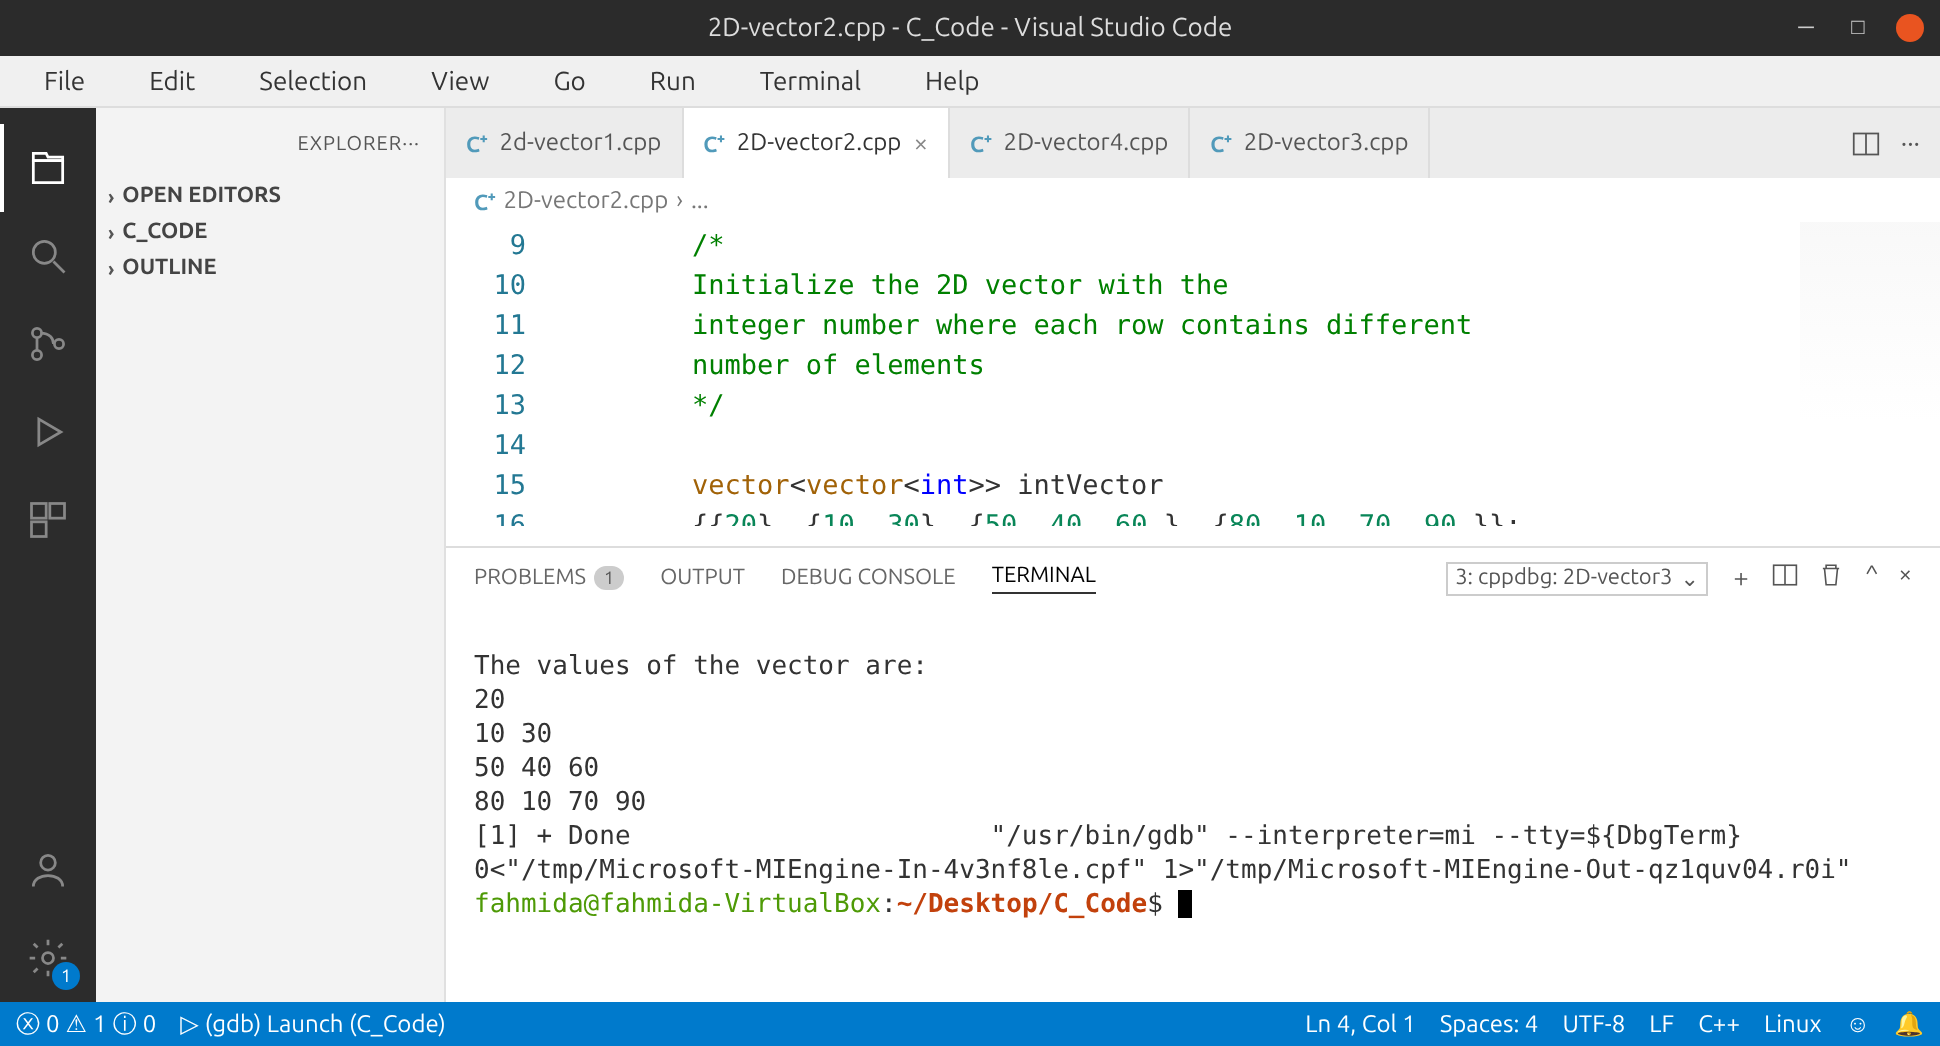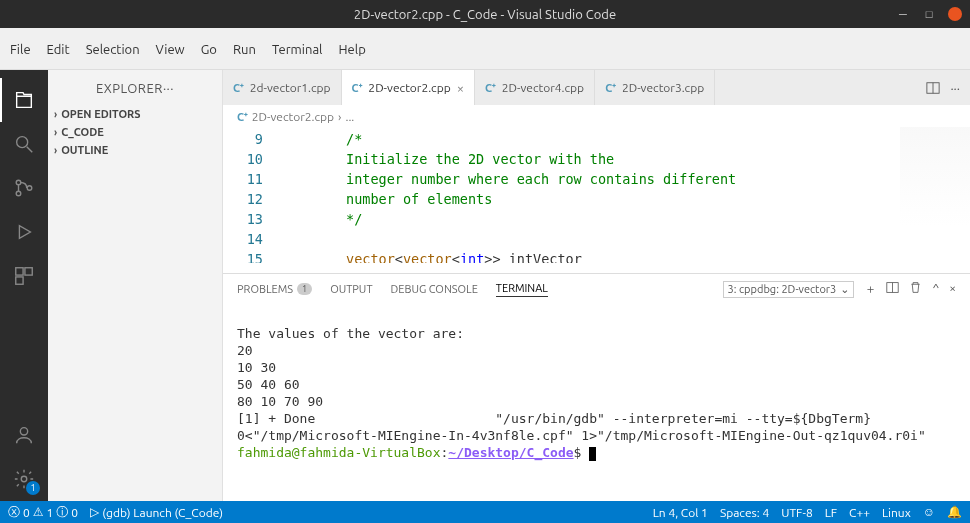--- a/index.html
+++ b/index.html
@@ -1,31 +1,31 @@
 <!DOCTYPE html>
 <html><head>
 <meta charset="utf-8">
 <style>
 * { margin: 0; padding: 0; box-sizing: border-box; }
 body { font-family: "Ubuntu", "Segoe UI", sans-serif; font-size: 13px; background: #fff; color: #333; width: 970px; height: 523px; overflow: hidden; display: flex; flex-direction: column; }
 .titlebar { background: #2b2b2b; height: 28px; display: flex; align-items: center; justify-content: center; position: relative; color: #ddd; }
 .title-controls { position: absolute; right: 8px; display: flex; gap: 12px; align-items: center; }
 .title-controls span { width: 14px; height: 14px; display: inline-flex; align-items: center; justify-content: center; font-size: 11px; color: #ccc; }
 .title-close { background: #e95420; border-radius: 50%; width: 15px; height: 15px; }
-.menubar { height: 42px; background: #f0f0f0; display: flex; align-items: center; padding: 0 2px; gap: 0; border-bottom: 1px solid #ddd; }
+.menubar { height: 26px; background: #f0f0f0; display: flex; align-items: center; padding: 0 14px; gap: 16px; border-bottom: 1px solid #ddd; }
 .menubar span { padding: 4px 8px; cursor: default; }
 .main { flex: 1; display: flex; min-height: 0; }
 .activitybar { width: 48px; background: #2c2c2c; display: flex; flex-direction: column; align-items: center; padding-top: 8px; gap: 0; }
 .activity-item { width: 48px; height: 44px; display: flex; align-items: center; justify-content: center; color: #888; position: relative; }
 .activity-item.active { color: #fff; }
 .activity-item.active::before { content: ""; position: absolute; left: 0; top: 0; bottom: 0; width: 2px; background: #fff; }
 .activity-spacer { flex: 1; }
 .activity-badge { position: absolute; right: 8px; bottom: 6px; background: #007acc; color: #fff; border-radius: 8px; font-size: 9px; min-width: 14px; height: 14px; display: flex; align-items: center; justify-content: center; padding: 0 3px; }
 .sidebar { width: 175px; background: #f3f3f3; border-right: 1px solid #e0e0e0; display: flex; flex-direction: column; }
-.sidebar-header { height: 35px; display: flex; align-items: center; justify-content: center; padding: 0 12px; font-size: 13px; color: #555; letter-spacing: 0.5px; }
+.sidebar-header { height: 35px; display: flex; align-items: center; justify-content: flex-end; padding: 0 12px; font-size: 10px; color: #555; letter-spacing: 0.5px; }
 .sidebar-section { padding: 3px 6px; font-size: 11px; font-weight: bold; color: #444; display: flex; align-items: center; gap: 2px; }
 .editor-area { flex: 1; display: flex; flex-direction: column; min-width: 0; }
 .tabs { height: 35px; background: #ececec; display: flex; align-items: stretch; }
 .tab { display: flex; align-items: center; padding: 0 10px; gap: 6px; border-right: 1px solid #ddd; color: #555; font-size: 12px; background: #ececec; white-space: nowrap; }
 .tab.active { background: #fff; color: #333; }
 .tab-cpp-icon { color: #519aba; font-weight: bold; font-size: 11px; }
 .tab-close { color: #888; font-size: 13px; }
 .tabs-actions { margin-left: auto; display: flex; align-items: center; gap: 10px; padding: 0 10px; color: #555; }
 .breadcrumbs { height: 22px; display: flex; align-items: center; padding: 0 14px; color: #777; font-size: 12px; gap: 4px; background: #fff; }
 .editor { flex: 1; display: flex; background: #fff; position: relative; min-height: 0; overflow: hidden; }
@@ -39,21 +39,21 @@
 .minimap { position: absolute; right: 0; top: 0; width: 70px; height: 100px; background: linear-gradient(#f4f4f4, #fff); opacity: 0.6; }
 .panel { height: 228px; border-top: 1px solid #ddd; display: flex; flex-direction: column; background: #fff; margin-top: 10px; }
 .panel-tabs { height: 30px; display: flex; align-items: center; padding: 0 14px; gap: 18px; font-size: 11px; color: #666; }
 .panel-tab { display: flex; align-items: center; gap: 4px; }
 .panel-tab.active { color: #000; border-bottom: 1px solid #333; padding-bottom: 2px; }
 .panel-badge { background: #ccc; border-radius: 8px; font-size: 9px; padding: 1px 5px; color: #555; }
 .panel-actions { margin-left: auto; display: flex; gap: 10px; color: #555; font-size: 12px; }
 .panel-select { border: 1px solid #ccc; padding: 1px 4px; font-size: 11px; background: #fff; display: flex; align-items: center; gap: 4px; }
 .panel-body { flex: 1; padding: 4px 14px; font-family: "Consolas", monospace; font-size: 13px; line-height: 17px; white-space: pre-wrap; overflow: hidden; }
 .prompt-user { color: #4e9a06; font-weight: normal; }
-.prompt-path { color: #8b5cf6; font-weight: bold; text-decoration: underline; }
+.prompt-path { color: #c2410c; font-weight: bold; }
 .cursor { display: inline-block; width: 7px; height: 14px; background: #000; vertical-align: middle; }
 .statusbar { height: 22px; background: #007acc; color: #fff; display: flex; align-items: center; font-size: 12px; padding: 0 8px; gap: 12px; }
 .status-item { display: flex; align-items: center; gap: 3px; }
 .status-spacer { flex: 1; }
 svg { display: block; }
 .chev { display: inline-block; transform: rotate(0deg); font-size: 10px; margin-right: 2px; color: #555; }
 </style>
 </head>
 <body>
 

